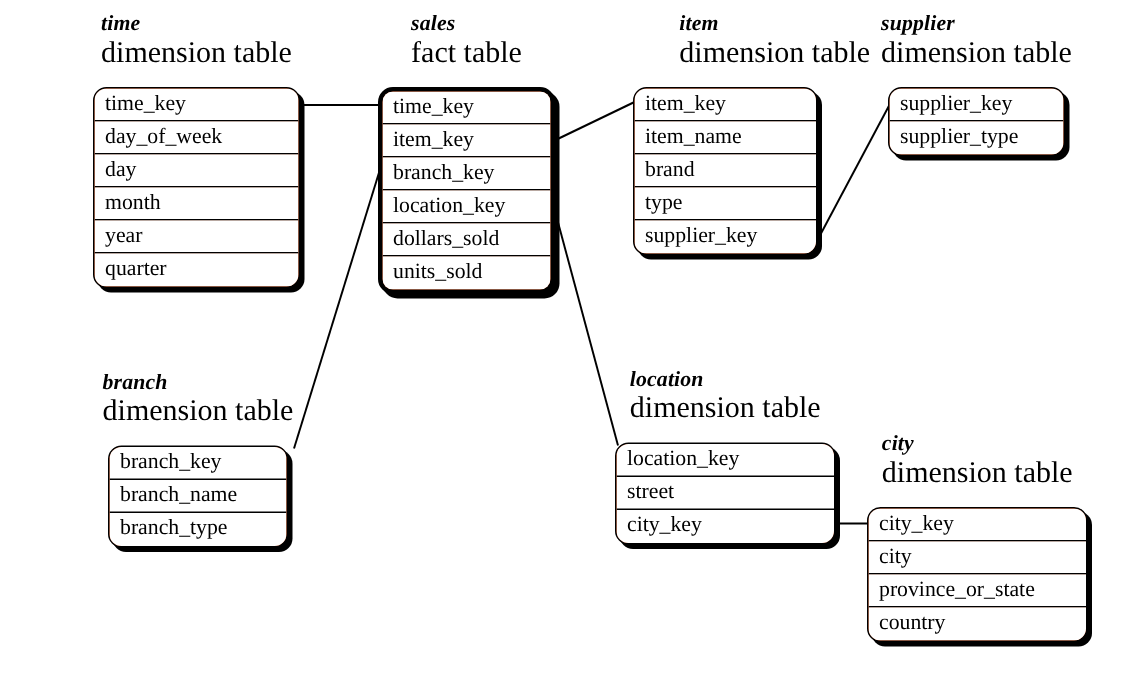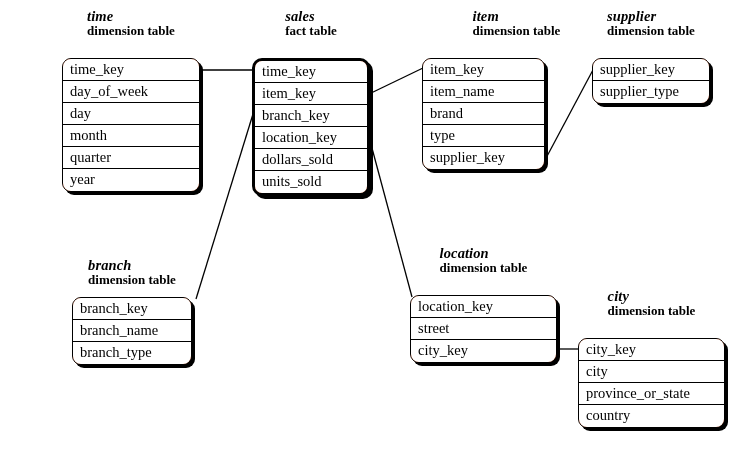--- a/index.html
+++ b/index.html
@@ -42,22 +42,22 @@
     line-height: 1.12;
   }
   .entity-title {
     font-style: italic;
     font-weight: bold;
     font-size: 14.5px;
     letter-spacing: 0.1px;
   }
   .entity-subtitle {
     font-style: normal;
-    font-weight: bold;
-    font-size: 13px;
+    font-weight: normal;
+    font-size: 20px;
   }
   .entity-box {
     position: absolute;
     left: 0;
     box-sizing: border-box;
     background: #c2410c;
     border: 1.6px solid #000000;
     border-radius: 9px;
     box-shadow: 3px 3px 0 0 #000000;
     overflow: hidden;
@@ -101,22 +101,22 @@
   <div class="entity" style="left:62px; top:8px; width:138px;">
     <div class="entity-caption" style="top:0;">
       <div class="entity-title">time</div>
       <div class="entity-subtitle">dimension table</div>
     </div>
     <div class="entity-box" style="top:50px; width:138px;">
       <div class="field-row">time_key</div>
       <div class="field-row">day_of_week</div>
       <div class="field-row">day</div>
       <div class="field-row">month</div>
+      <div class="field-row">year</div>
       <div class="field-row">quarter</div>
-      <div class="field-row">year</div>
     </div>
   </div>
 
   <div class="entity" style="left:252px; top:8px; width:118px;">
     <div class="entity-caption" style="top:0;">
       <div class="entity-title">sales</div>
       <div class="entity-subtitle">fact table</div>
     </div>
     <div class="entity-box fact" style="top:50px; width:118px;">
       <div class="field-row">time_key</div>
@@ -147,21 +147,21 @@
       <div class="entity-title">supplier</div>
       <div class="entity-subtitle">dimension table</div>
     </div>
     <div class="entity-box" style="top:50px; width:118px;">
       <div class="field-row">supplier_key</div>
       <div class="field-row">supplier_type</div>
     </div>
   </div>
 
   <div class="entity" style="left:72px; top:247px; width:120px;">
-    <div class="entity-caption" style="top:10px;">
+    <div class="entity-caption" style="top:0;">
       <div class="entity-title">branch</div>
       <div class="entity-subtitle">dimension table</div>
     </div>
     <div class="entity-box" style="top:50px; width:120px;">
       <div class="field-row">branch_key</div>
       <div class="field-row">branch_name</div>
       <div class="field-row">branch_type</div>
     </div>
   </div>
 

